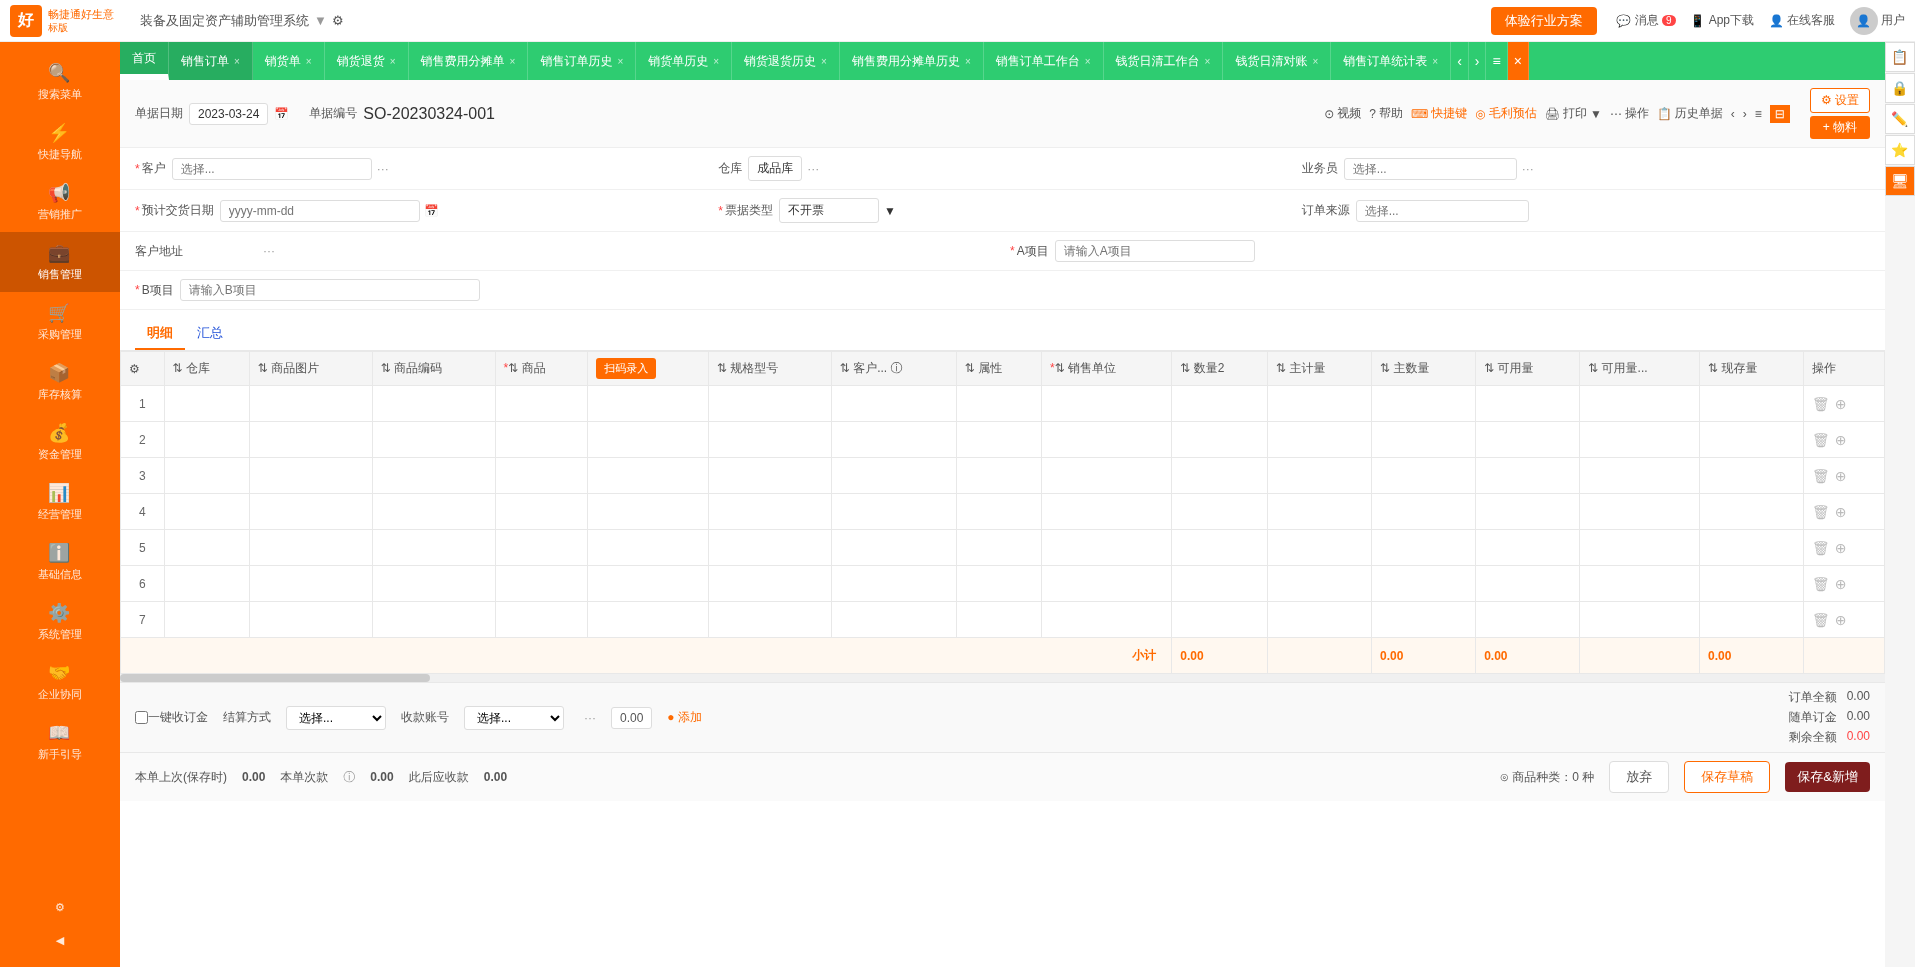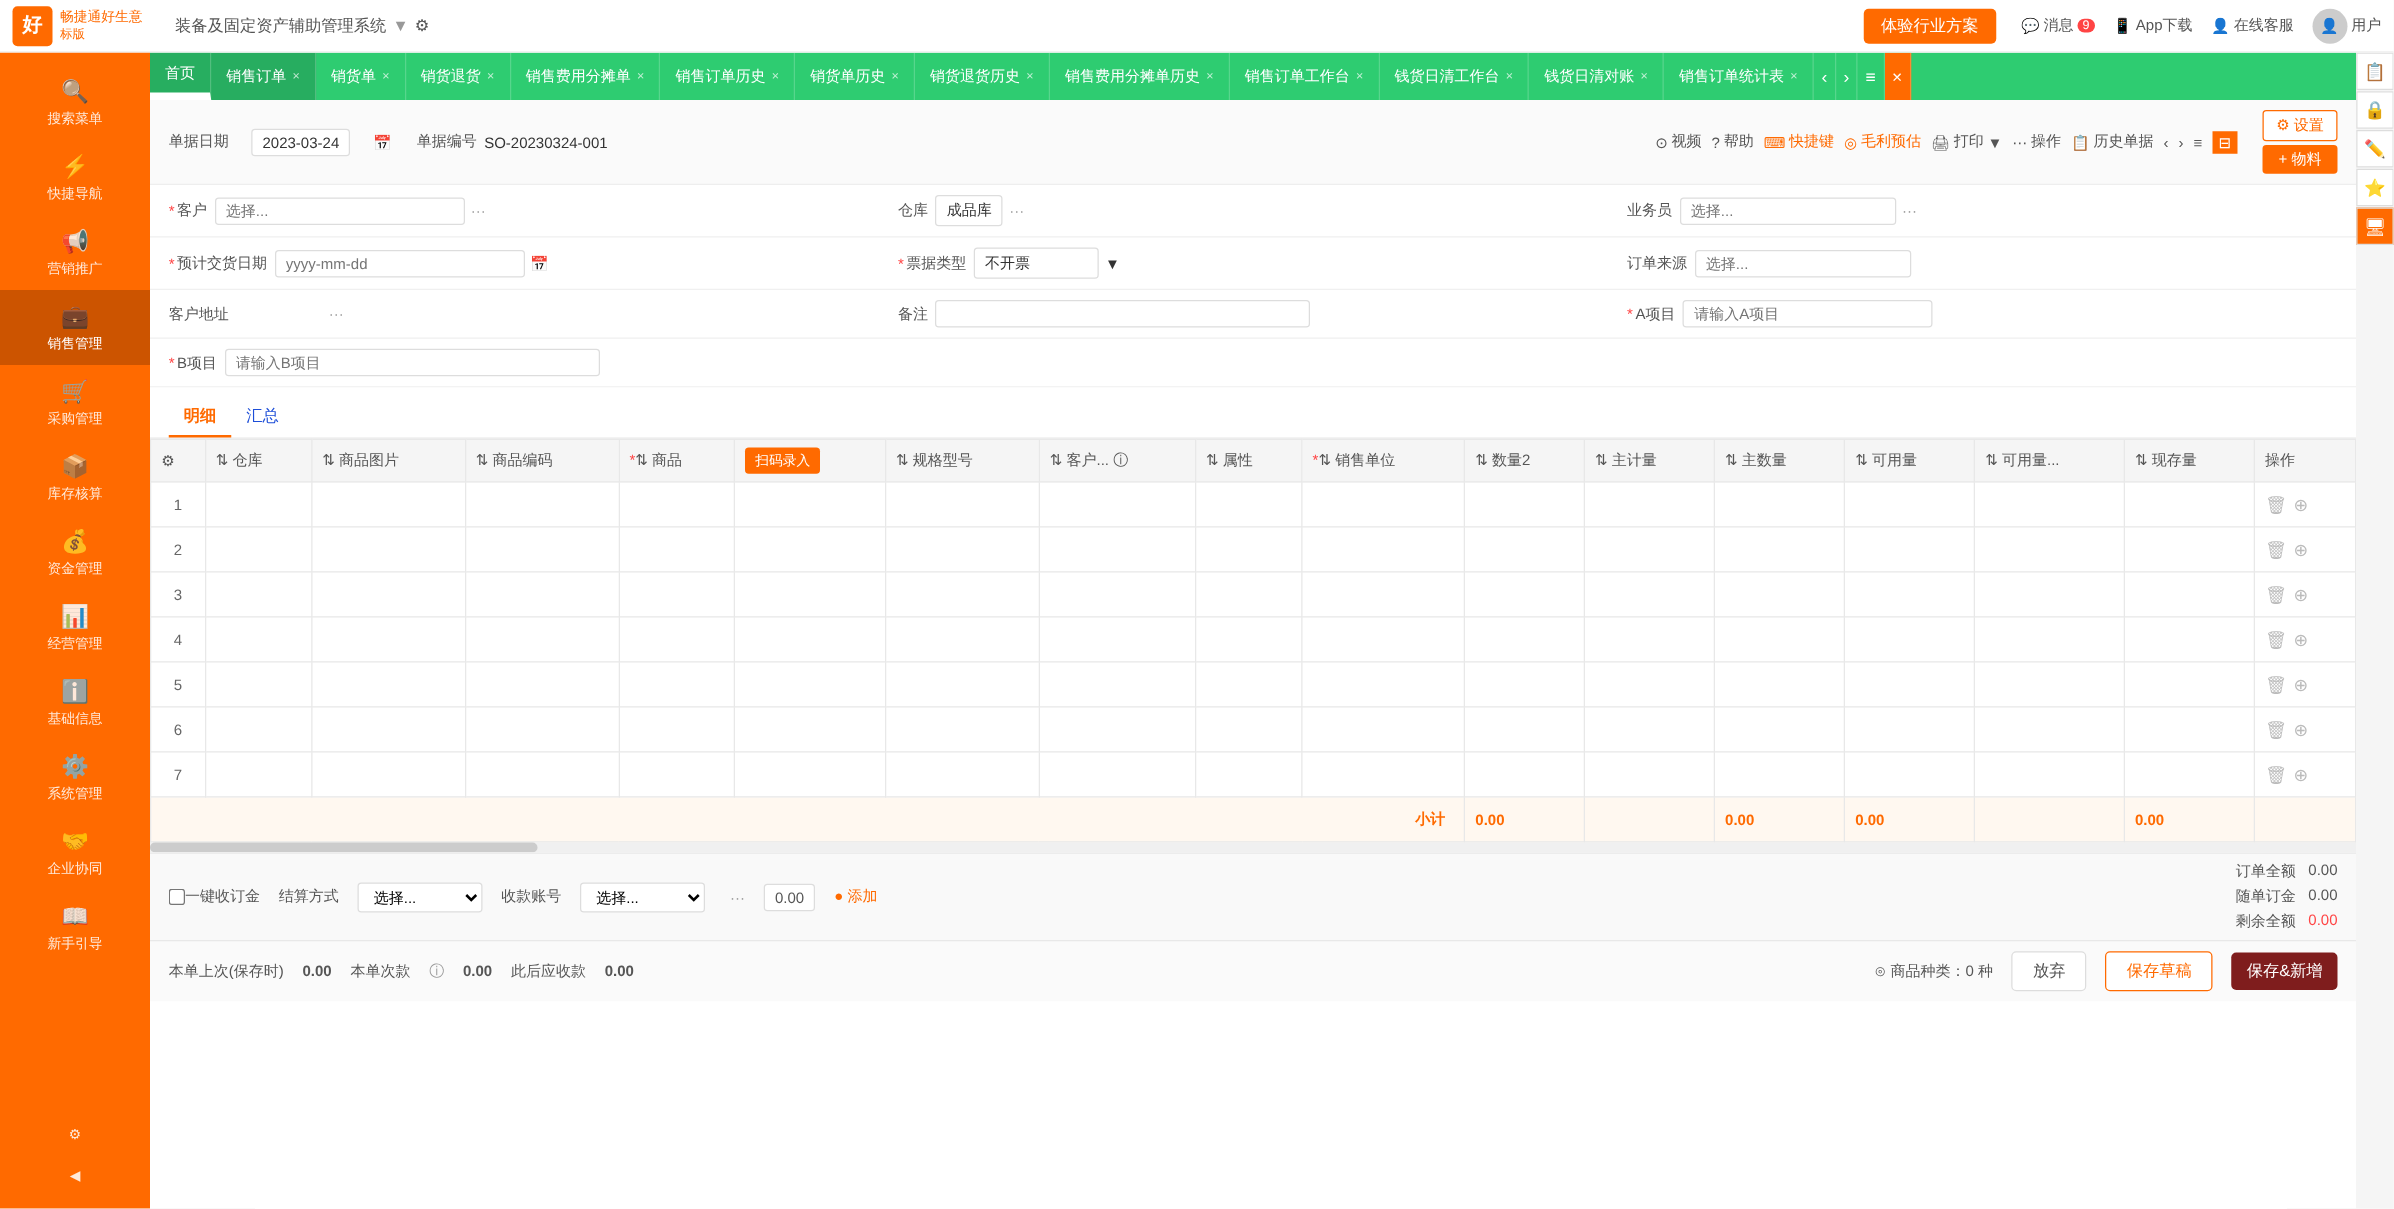--- a/index.html
+++ b/index.html
@@ -243,28 +243,28 @@
         </div>
         <div class="tab-nav-btn">‹</div>
         <div class="tab-nav-btn">›</div>
         <div class="tab-nav-btn">≡</div>
         <div class="tab-nav-btn" style="background:#ff6a00;">×</div>
       </div>
 
       <div class="main-content">
 
         <div style="display:flex;align-items:center;padding:8px 15px;background:#fafafa;border-bottom:1px solid #eee;gap:20px;">
-          <div style="display:flex;align-items:center;gap:18px;">
+          <div style="display:flex;align-items:center;gap:6px;">
             <span style="color:#555;">单据日期</span>
             <span style="border:1px solid #ddd;border-radius:3px;padding:3px 8px;background:white;color:#333;font-size:12px;">2023-03-24</span>
             <span>📅</span>
           </div>
           <div style="display:flex;align-items:center;gap:6px;">
             <span style="color:#555;">单据编号</span>
-            <span style="color:#333;font-size:12px;">SO-20230324-001</span>
+            <span style="color:#333;font-size:16px;">SO-20230324-001</span>
           </div>
           <div style="flex:1;"></div>
           <div class="header-actions">
             <span>⊙ <span>视频</span></span>
             <span>? <span>帮助</span></span>
             <span class="orange">⌨ <span>快捷键</span></span>
             <span class="orange">◎ <span>毛利预估</span></span>
             <span>🖨 <span>打印</span> ▼</span>
             <span>⋯ <span>操作</span></span>
             <span>📋 <span>历史单据</span></span>
@@ -314,24 +314,20 @@
           <div class="field-group">
             <span class="form-label">订单来源</span>
             <input type="text" class="form-input placeholder" style="margin-left: 6px; min-width: 150px;" placeholder="选择...">
           </div>
         </div>
 
         <div class="form-row">
           <div class="field-group">
             <span class="form-label">客户地址</span>
             <span class="dots" style="margin-left:80px;">···</span>
-          </div>
-          <div class="field-group">
-            <span class="form-label">备注</span>
-            <input type="text" class="form-input" style="margin-left: 6px; min-width: 300px;">
           </div>
           <div class="field-group">
             <span style="color:#ff4444;margin-right:2px;">*</span>
             <span class="form-label">A项目</span>
             <input type="text" class="form-input placeholder" style="margin-left: 6px; min-width: 200px;" placeholder="请输入A项目">
           </div>
         </div>
 
         <div class="form-row">
           <div class="field-group">

